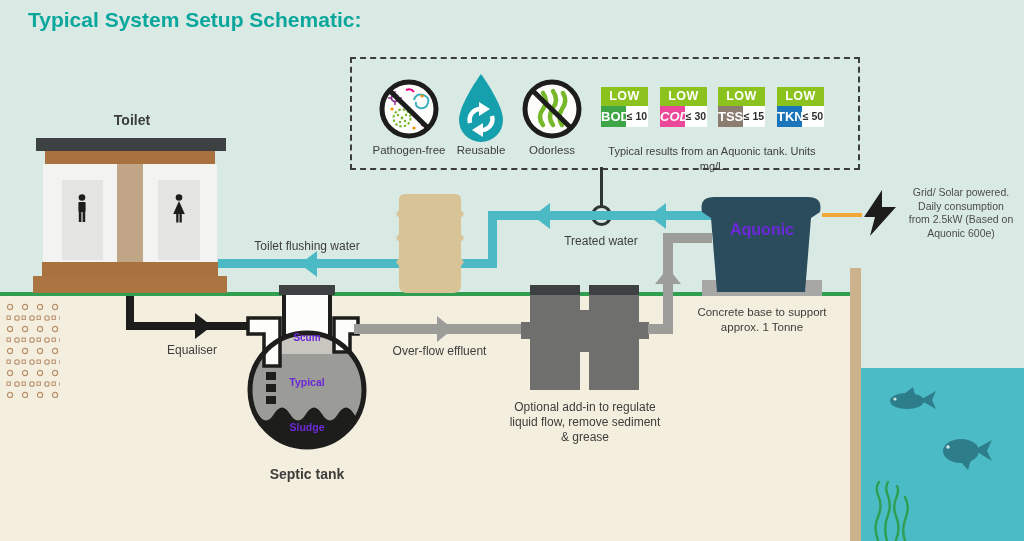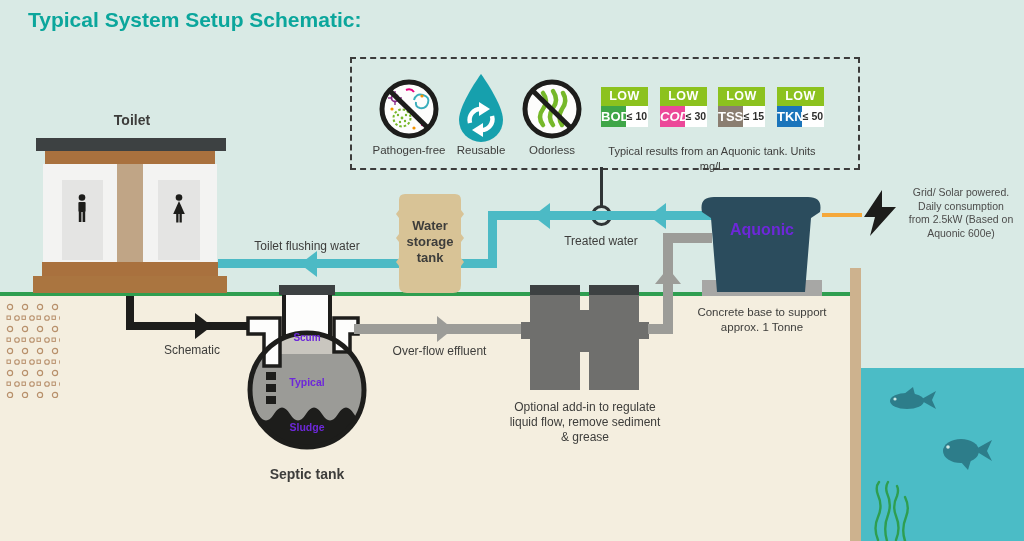--- a/index.html
+++ b/index.html
@@ -166,23 +166,20 @@
   <div class="pipe-teal" style="left:218px;top:259px;width:271px;height:9px;"></div>
   <div class="arr arr-left-teal" style="left:649px;top:203px;"></div>
   <div class="arr arr-left-teal" style="left:533px;top:203px;"></div>
   <div class="arr arr-left-teal" style="left:300px;top:251px;"></div>
   <div class="lbl" style="left:553px;top:234px;width:96px;">Treated water</div>
   <div class="lbl" style="left:242px;top:239px;width:130px;">Toilet flushing water</div>
 
   <svg class="abs" style="left:395px;top:190px;" width="70" height="103" viewBox="0 0 70 103">
     <path d="M10,4 L60,4 Q66,4 66,10 L66,20 L69,24 L66,28 L66,44 L69,48 L66,52 L66,68 L69,72 L66,76 L66,95 Q66,103 58,103 L12,103 Q4,103 4,95 L4,76 L1,72 L4,68 L4,52 L1,48 L4,44 L4,28 L1,24 L4,20 L4,10 Q4,4 10,4 Z" fill="#d8c396"></path>
   </svg>
-  <div class="abs pre" style="left:398px;top:218px;width:64px;text-align:center;font-weight:bold;font-size:13px;line-height:16px;color:#3d3d3b;">Water
-storage
-tank</div>
 
   <div class="lbl-bold" style="left:92px;top:112px;width:80px;">Toilet</div>
   <div class="abs" style="left:36px;top:138px;width:190px;height:13px;background:#3d4142;"></div>
   <div class="abs" style="left:45px;top:151px;width:170px;height:13px;background:#a9713e;"></div>
   <div class="abs" style="left:43px;top:164px;width:174px;height:98px;background:#f3f3f2;"></div>
   <div class="abs" style="left:62px;top:180px;width:41px;height:80px;background:#e4e4e3;"></div>
   <div class="abs" style="left:158px;top:180px;width:42px;height:80px;background:#e4e4e3;"></div>
   <div class="abs" style="left:117px;top:164px;width:26px;height:98px;background:#c0a586;"></div>
   <svg class="abs" style="left:75px;top:194px;" width="14" height="30" viewBox="0 0 14 30">
     <circle cx="7" cy="3.5" r="3.3" fill="#1d1d1b"></circle>
@@ -195,21 +192,21 @@
     <polygon points="7,7 12.8,20 1.2,20" fill="#1d1d1b"></polygon>
     <rect x="4.2" y="20" width="2.3" height="8.5" fill="#1d1d1b"></rect>
     <rect x="7.5" y="20" width="2.3" height="8.5" fill="#1d1d1b"></rect>
   </svg>
   <div class="abs" style="left:42px;top:262px;width:176px;height:14px;background:#a9713e;"></div>
   <div class="abs" style="left:33px;top:276px;width:194px;height:17px;background:#aa7540;"></div>
 
   <div class="pipe-black" style="left:126px;top:296px;width:8px;height:32px;"></div>
   <div class="pipe-black" style="left:126px;top:322px;width:124px;height:8px;"></div>
   <div class="arr arr-right-black" style="left:195px;top:313px;"></div>
-  <div class="lbl" style="left:147px;top:343px;width:90px;">Schematic</div>
+  <div class="lbl" style="left:147px;top:343px;width:90px;">Equaliser</div>
 
   <svg class="abs" style="left:238px;top:282px;" width="140" height="175" viewBox="0 0 140 175">
     <defs>
         <clipPath id="septClip">
           <circle cx="69" cy="108" r="57"></circle>
         </clipPath>
       </defs>
     <circle cx="69" cy="108" r="57" fill="#9b9b97"></circle>
     <g clip-path="url(#septClip)">
       <rect x="8" y="48" width="122" height="24" fill="#c9c6bf"></rect>

